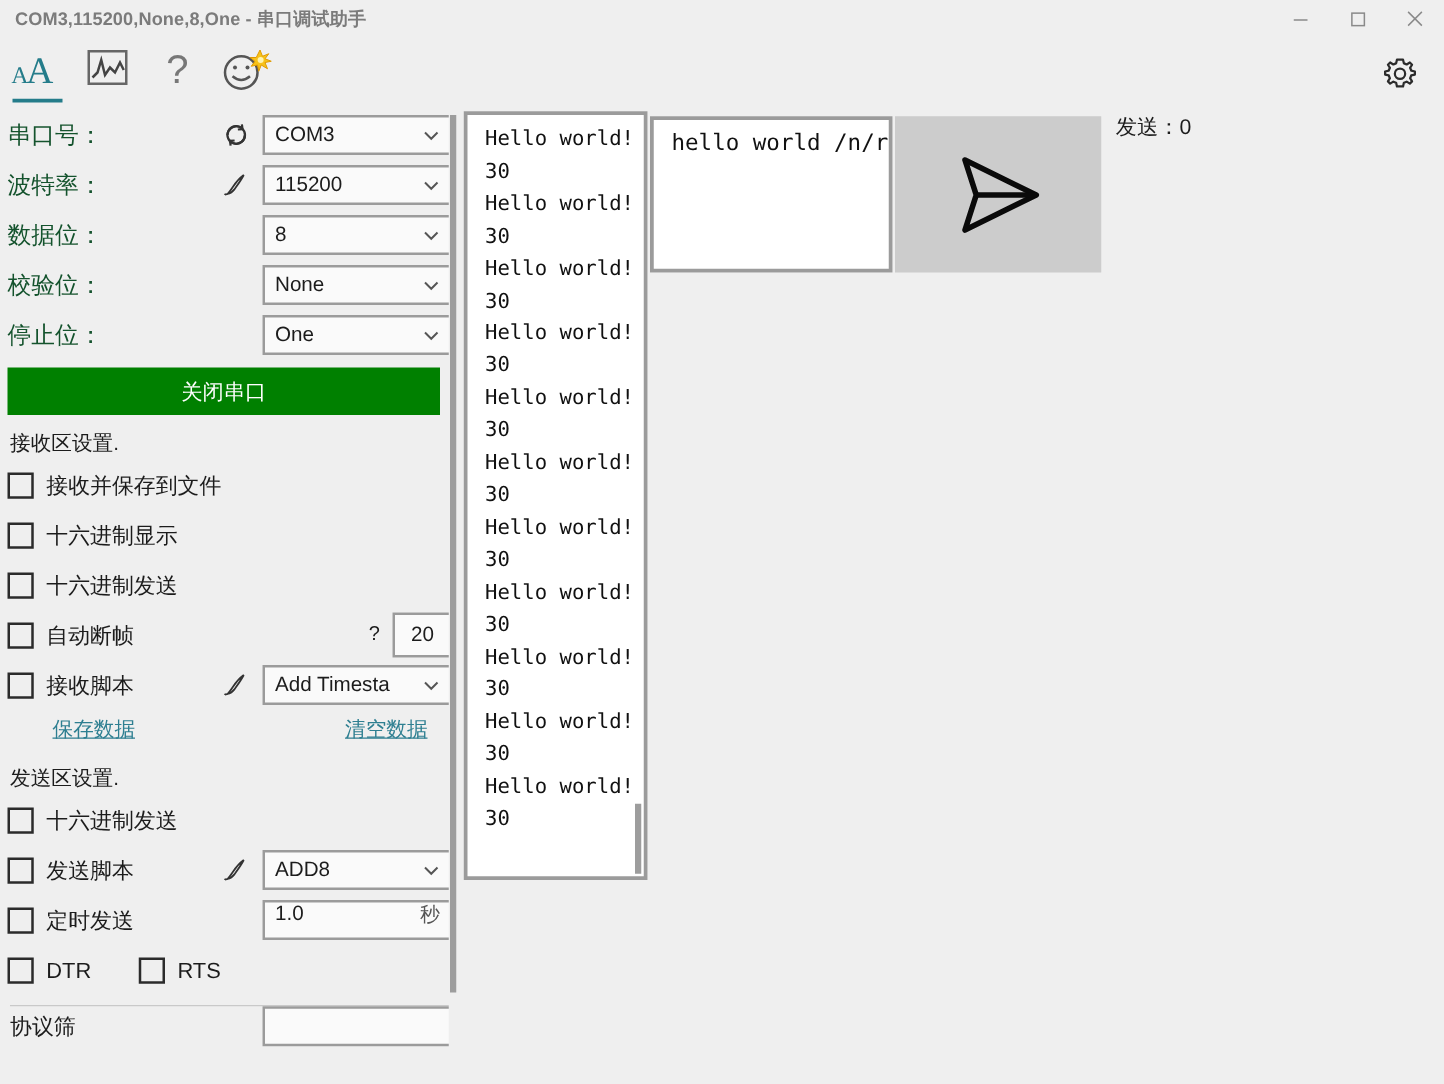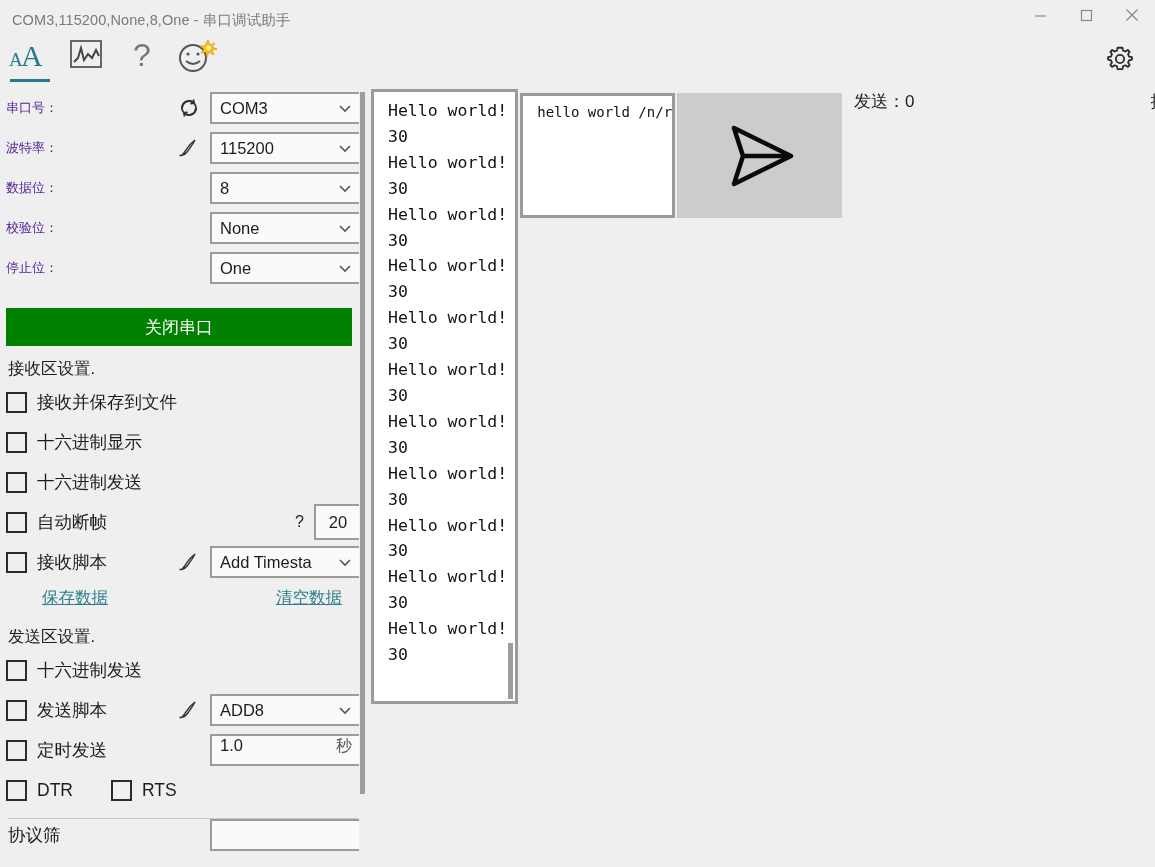--- a/index.html
+++ b/index.html
@@ -7,22 +7,23 @@
     width: 1155px; height: 867px;
     background: #efefef;
     font-family: "Liberation Sans", sans-serif;
     overflow: hidden;
   }
 
   
   #titlebar {
     height: 30px; width: 100%;
     background: #efefef;
-    display: flex; align-items: flex-end;
+    display: flex; align-items: center;
     position: relative;
+    font-weight: bold;
   }
   #title-text {
     margin-left: 12px;
     font-size: 14.5px;
     color: #7b7b7b;
     white-space: nowrap;
     letter-spacing: .1px;
   }
   #win-controls { margin-left: auto; display: flex; height: 30px; }
   .win-btn {
@@ -69,21 +70,21 @@
     position: relative;
     overflow: hidden;
     flex: 0 0 370px;
   }
   #sidebar-inner { padding: 0 8px 0 6px; }
   .row {
     display: flex; align-items: center;
     height: 40px;
   }
   .lbl {
-    font-size: 13px; color: #4c1d95;
+    font-size: 19px; color: #14532d;
     white-space: nowrap;
   }
   .spacer { flex: 1 1 auto; }
 
   select.combo, .combo {
     width: 152px; height: 32px;
     background: #fafafa;
     border: 2px solid #9b9b9b;
     font-size: 16.5px;
     color: #1c1c1c;
@@ -99,21 +100,21 @@
   }
   .chev svg { display: block; }
 
   .icon-btn {
     width: 30px; height: 30px;
     display: flex; align-items: center; justify-content: center;
     margin-right: 6px;
   }
 
   .green-btn {
-    margin: 20px 0 0 0;
+    margin: 6px 0 0 0;
     height: 38px; width: 346px;
     background: #008000;
     color: #ffffff;
     font-size: 17px;
     display: flex; align-items: center; justify-content: center;
     border: none;
     font-family: "Liberation Sans", sans-serif;
   }
 
   .section-title {
@@ -211,21 +212,21 @@
   #send-row {
     display: flex;
     margin: 5px 1px 0 1px;
     height: 125px;
   }
   #send-box {
     flex: 1 1 auto;
     border: 3px solid #9b9b9b;
     background: #ffffff;
     font-family: "DejaVu Sans Mono", monospace;
-    font-size: 14px;
+    font-size: 18px;
     color: #111;
     padding: 8px 0 0 14px;
     white-space: pre;
     overflow: hidden;
   }
   #send-btn {
     width: 165px; flex: 0 0 165px;
     background: #cccccc;
     display: flex; align-items: center; justify-content: center;
     margin-left: 2px;

